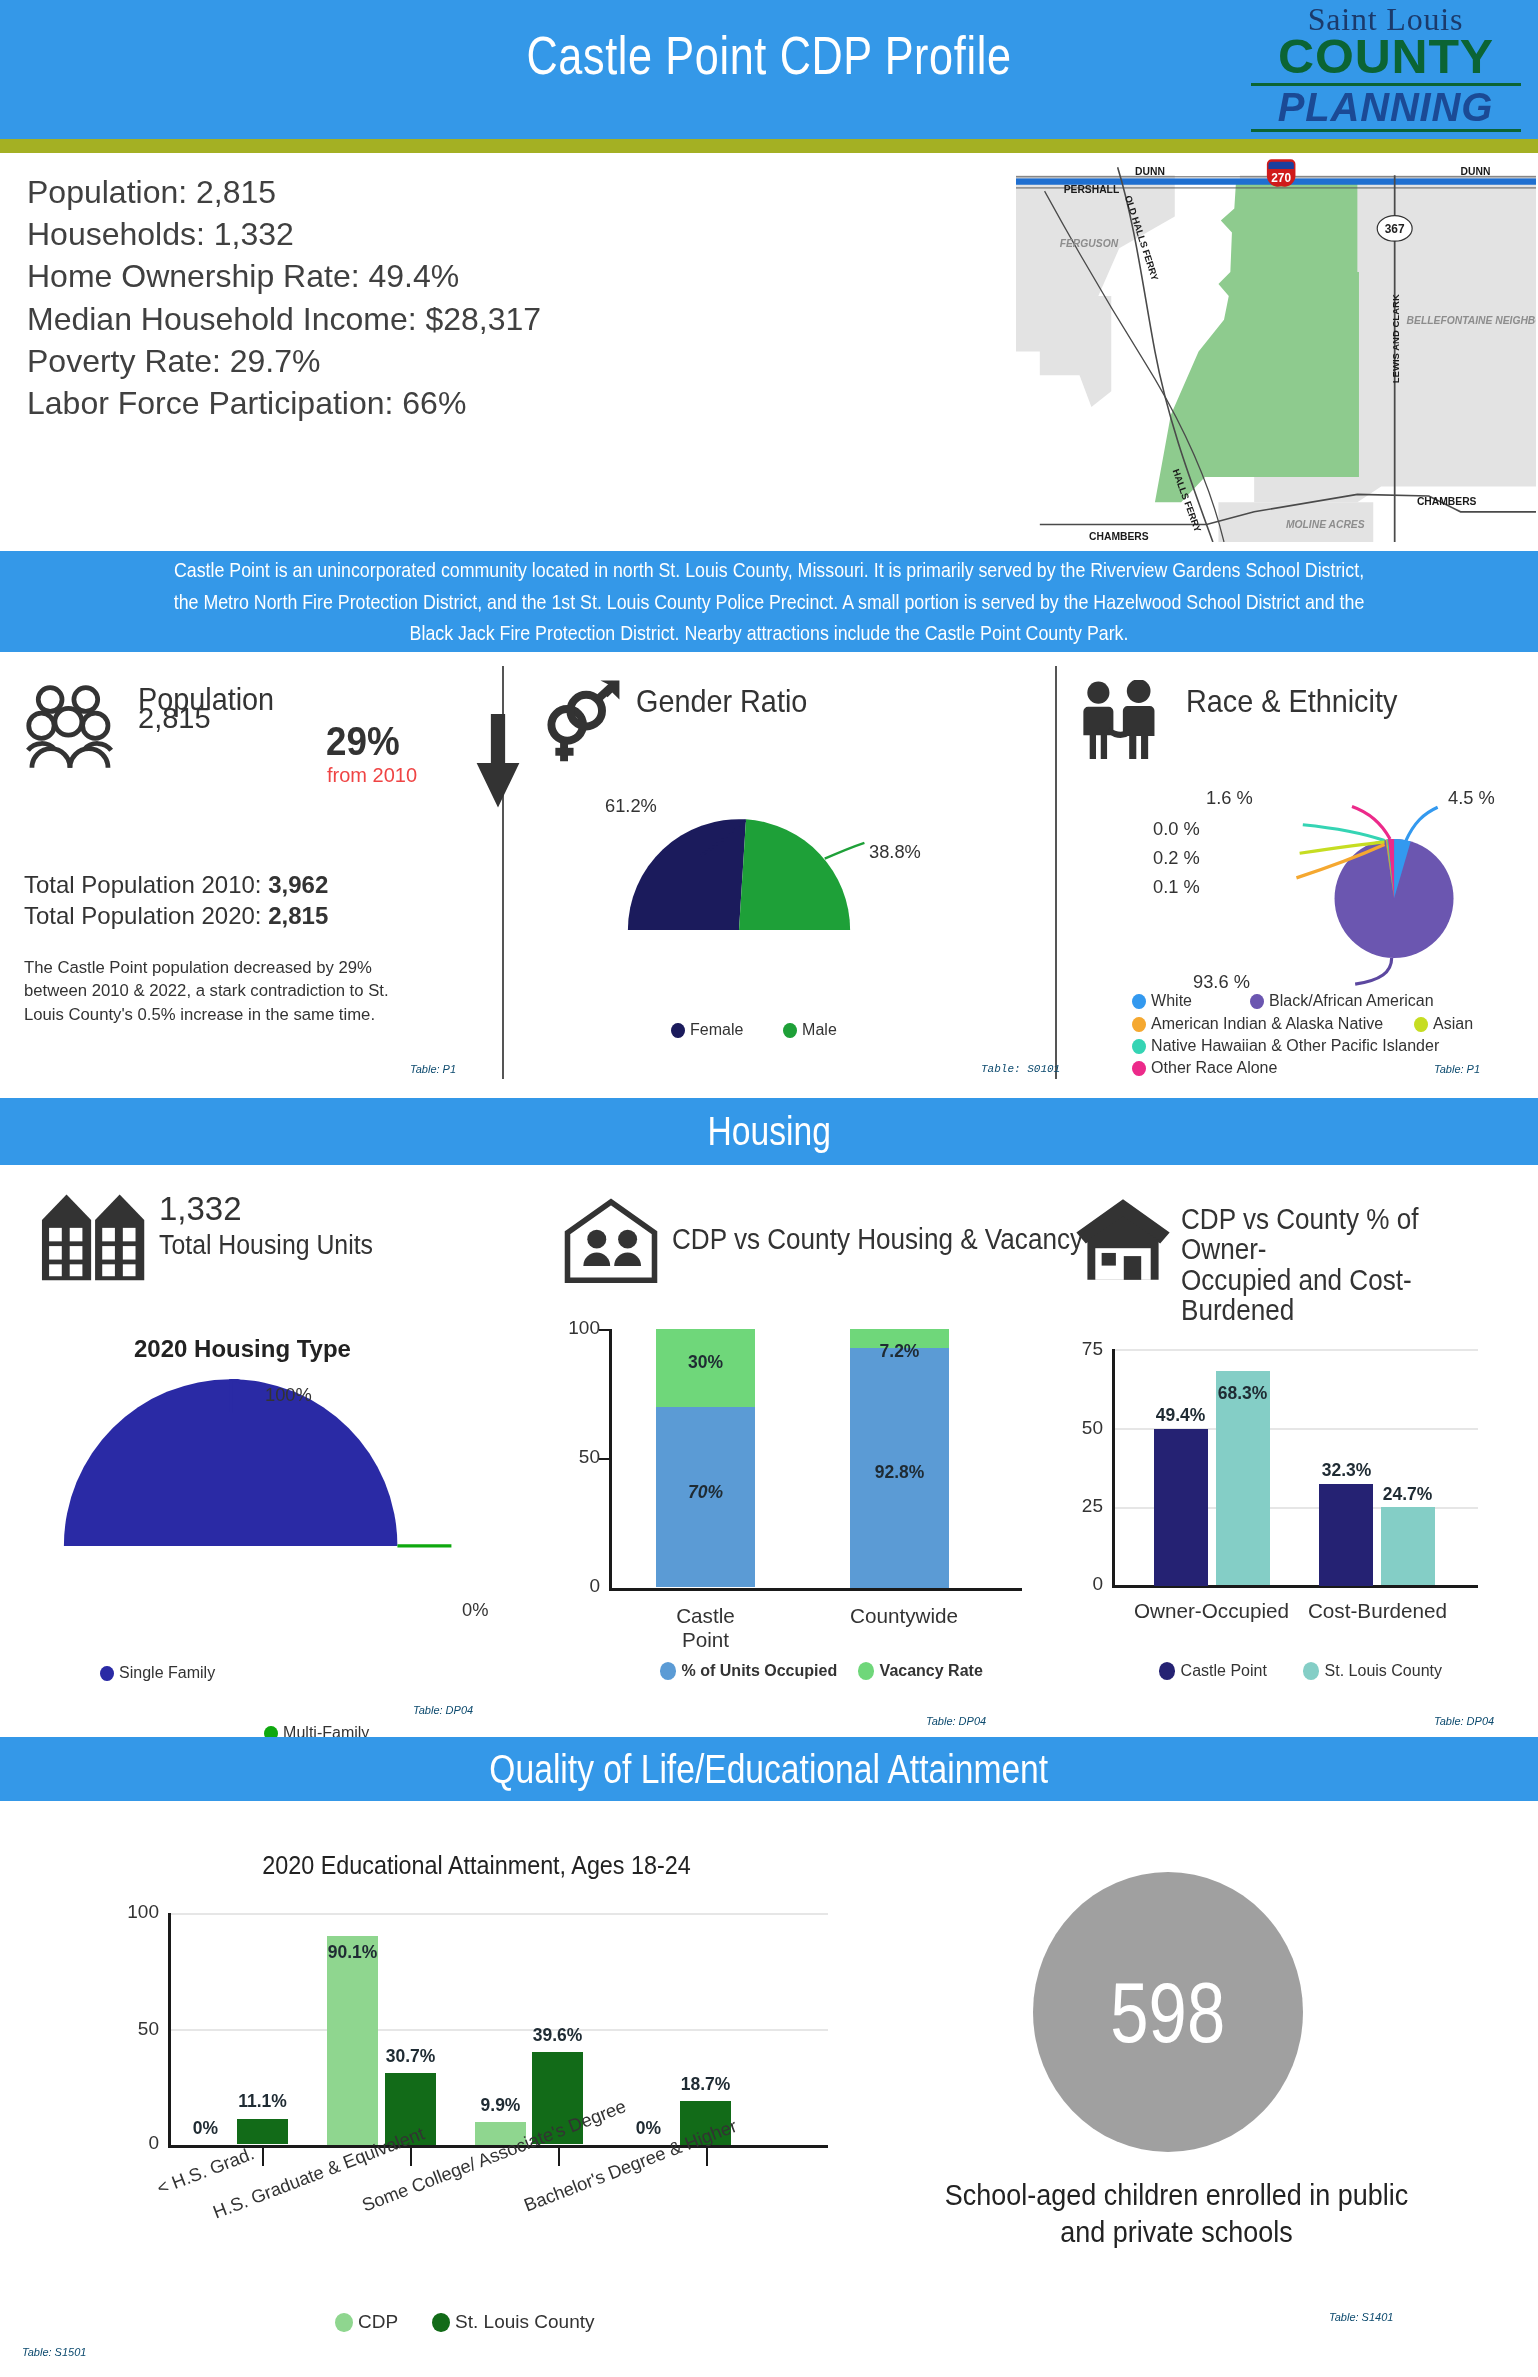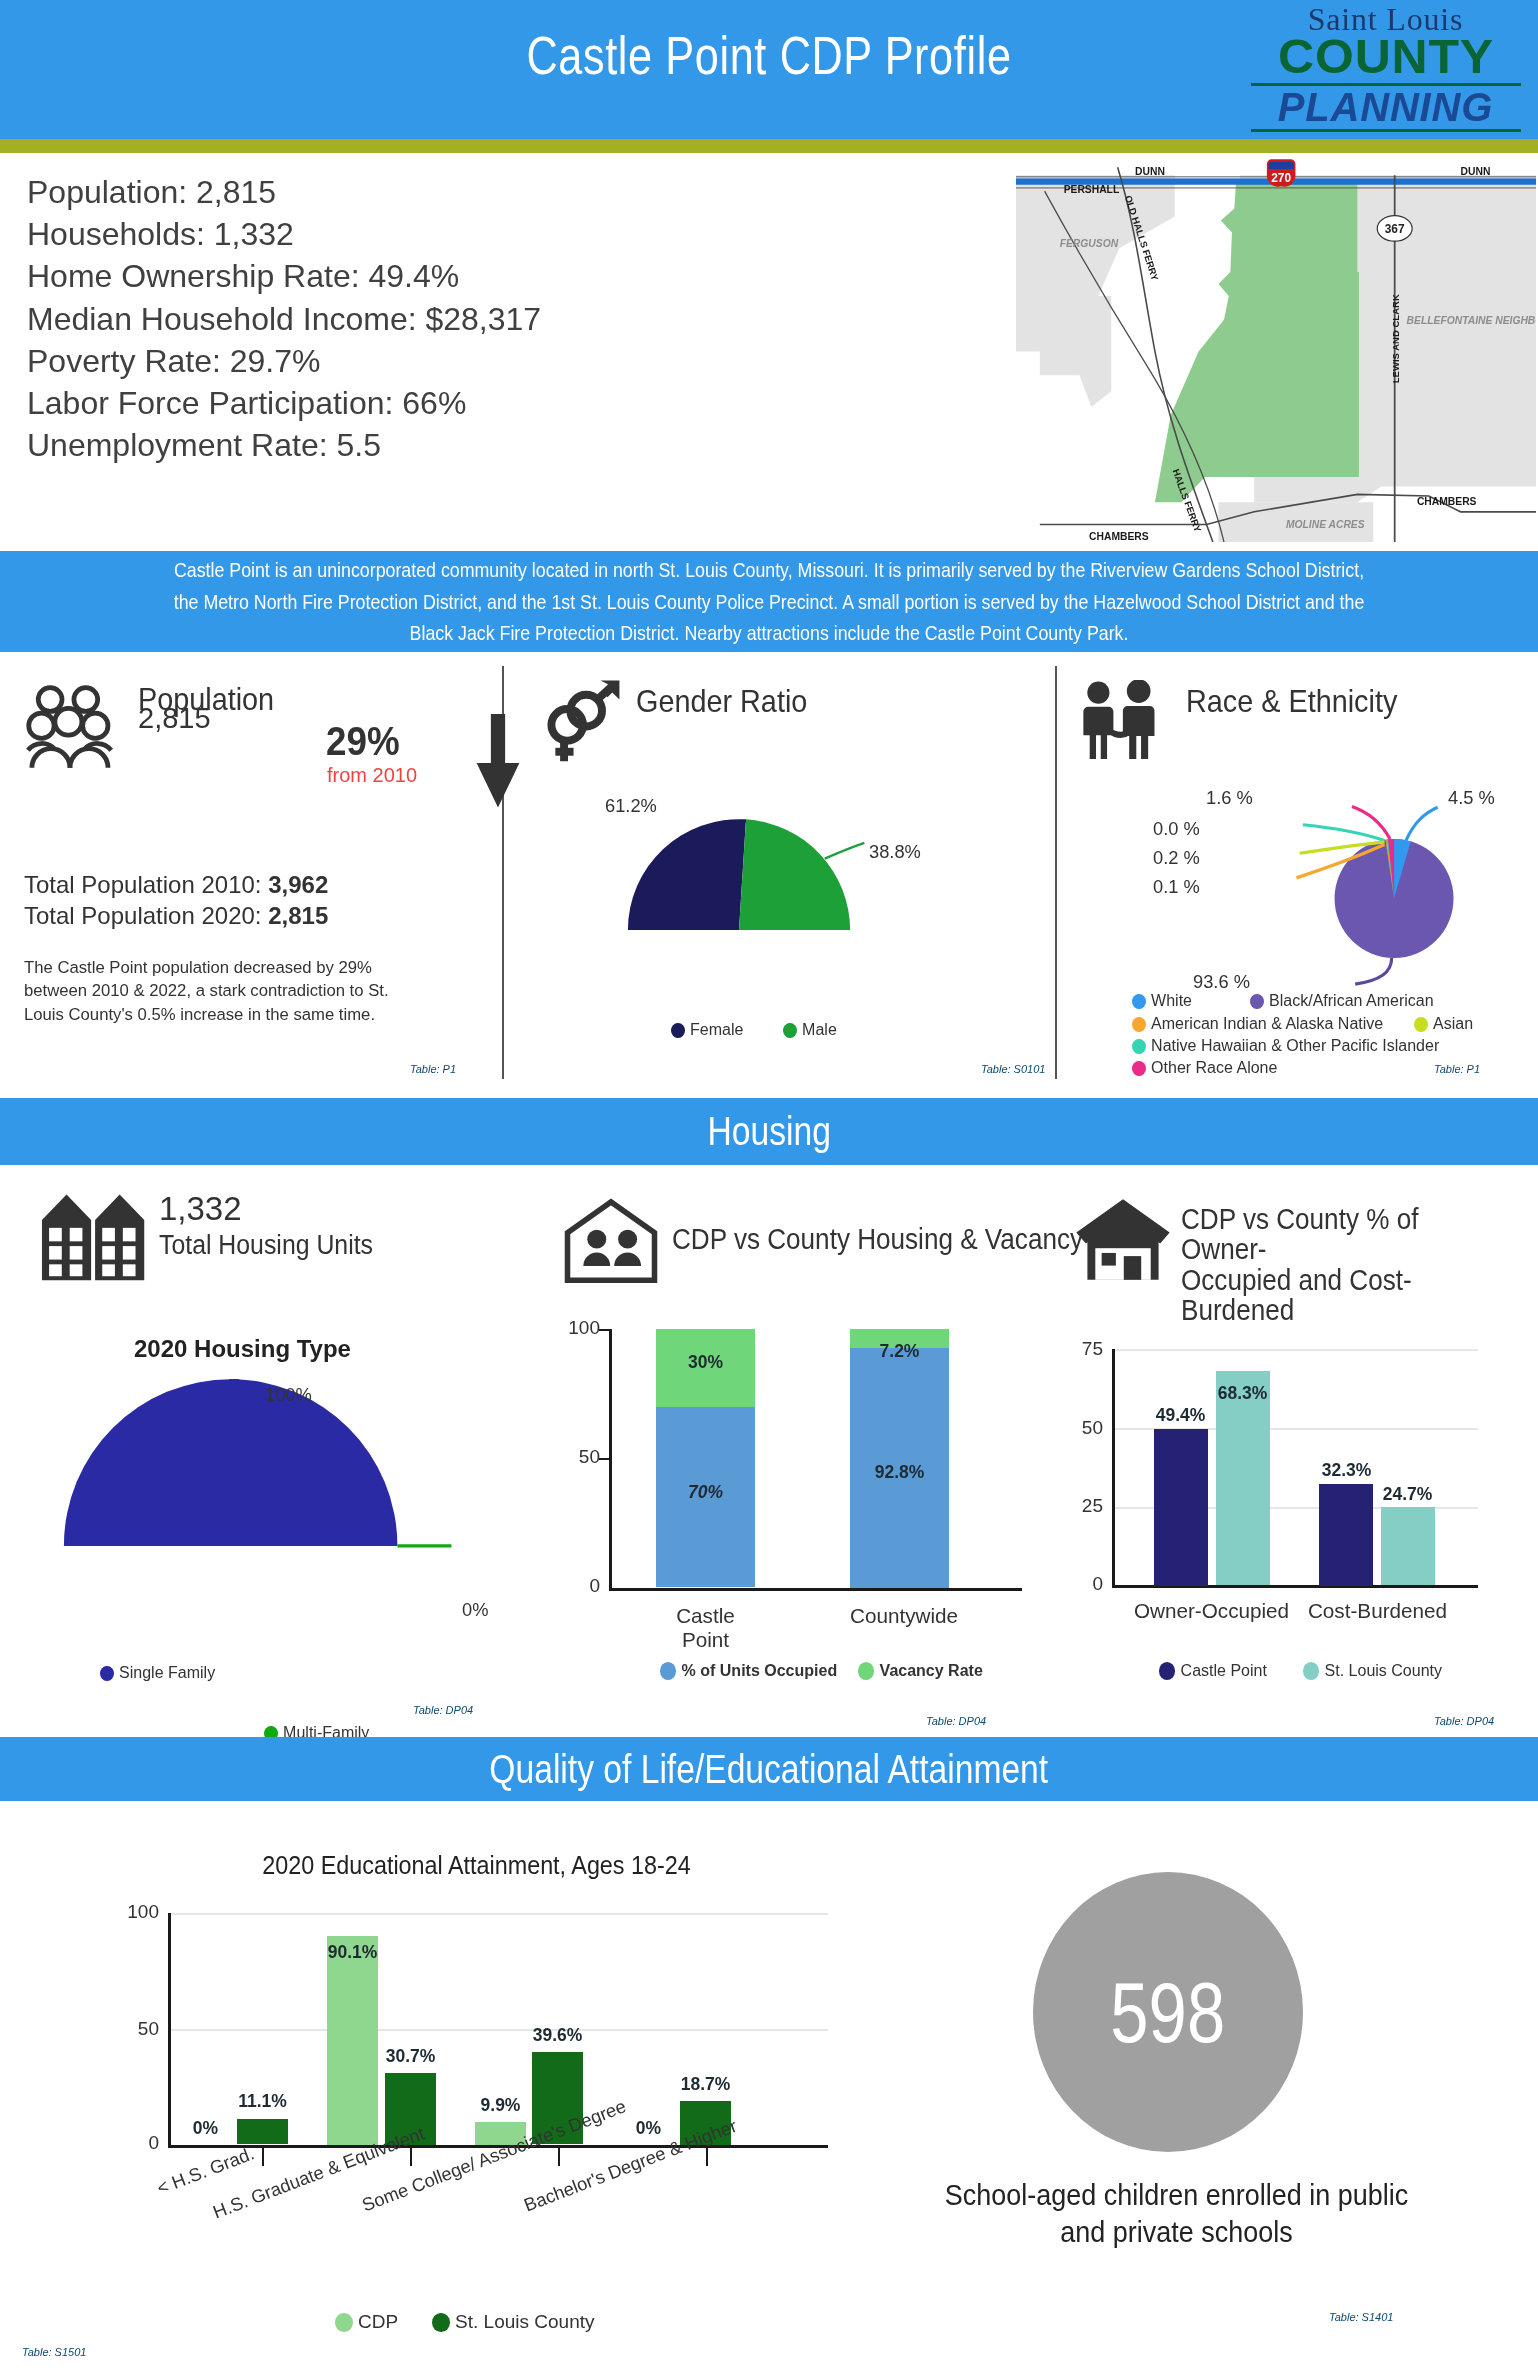--- a/index.html
+++ b/index.html
@@ -137,21 +137,20 @@
 </div>
 <div id="olive-bar"></div>
 
 <div id="stats-list" class="cond">
   <div>Population: 2,815</div>
   <div>Households: 1,332</div>
   <div>Home Ownership Rate: 49.4%</div>
   <div>Median Household Income: $28,317</div>
   <div>Poverty Rate: 29.7%</div>
   <div>Labor Force Participation: 66%</div>
-  <div>Unemployment Rate: 5.5</div>
 </div>
 
 <div id="map">
   <svg width="520" height="389" viewBox="0 0 655 490" xmlns="http://www.w3.org/2000/svg">
     <rect x="0" y="0" width="655" height="490" fill="#ffffff"></rect>
 
     <path d="M0 28 L200 28 L200 80 L130 120 L95 200 L70 240 L30 250 L0 250 Z" fill="#e3e3e3"></path>
     <path d="M30 180 L120 180 L120 300 L95 320 L80 280 L30 280 Z" fill="#e3e3e3"></path>
     <path d="M282 28 L655 28 L655 420 L460 420 L430 440 L300 440 L300 150 L282 150 Z" fill="#e3e3e3"></path>
     <path d="M255 440 L450 440 L450 490 L255 490 Z" fill="#e3e3e3"></path>
@@ -261,21 +260,21 @@
 <div class="lbl-sm" style="left:605px; top:795px;">61.2%</div>
 <div class="lbl-sm" style="left:869px; top:841px;">38.8%</div>
 <div class="legend-row" style="left:671px; top:1021px;">
   <span class="dot" style="background:#1b1b5c;"></span>
   <span>Female</span>
 </div>
 <div class="legend-row" style="left:783px; top:1021px;">
   <span class="dot" style="background:#1ea038;"></span>
   <span>Male</span>
 </div>
-<div class="table-ref" style="left:981px; top:1063px;">Table: S0101</div>
+<div class="table-ref" style="left:981px; top:1063px;font-family:Liberation Mono, monospace;">Table: S0101</div>
 
 <div class="panel-icon" style="left:1077px; top:680px;">
   <svg width="87" height="79" viewBox="0 0 110 100">
     <g fill="#333">
       <circle cx="27" cy="16" r="14"></circle>
       <path d="M14 34 h26 a6 6 0 0 1 6 6 v30 h-8 v30 h-8 v-30 h-6 v30 h-8 v-30 h-8 v-30 a6 6 0 0 1 6 -6 z"></path>
       <circle cx="78" cy="14" r="15"></circle>
       <path d="M64 33 h28 a6 6 0 0 1 6 6 v32 h-8 v29 h-9 v-29 h-6 v29 h-9 v-29 h-8 v-32 a6 6 0 0 1 6 -6 z"></path>
       <path d="M41 60 q14 10 24 2 l3 7 q-14 10 -29 -2 z"></path>
     </g>

